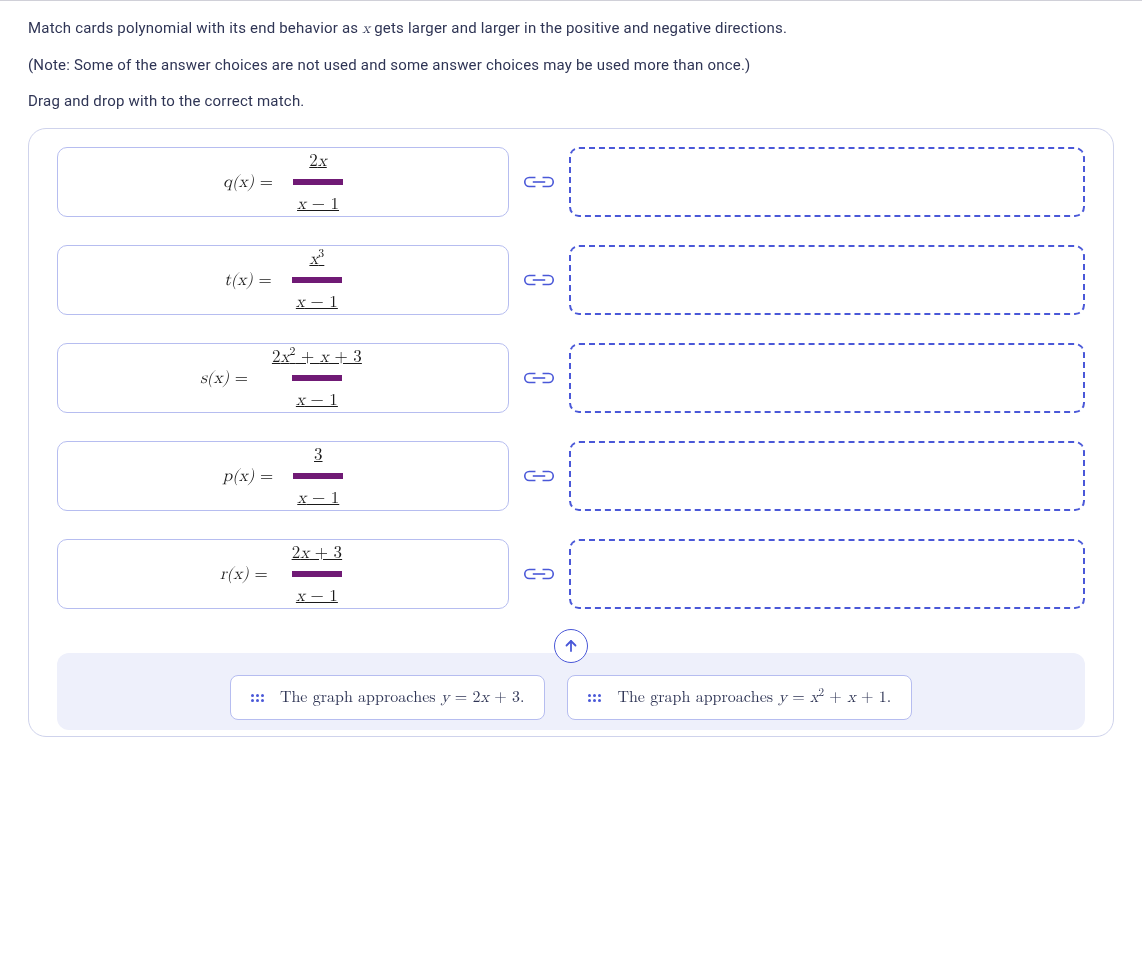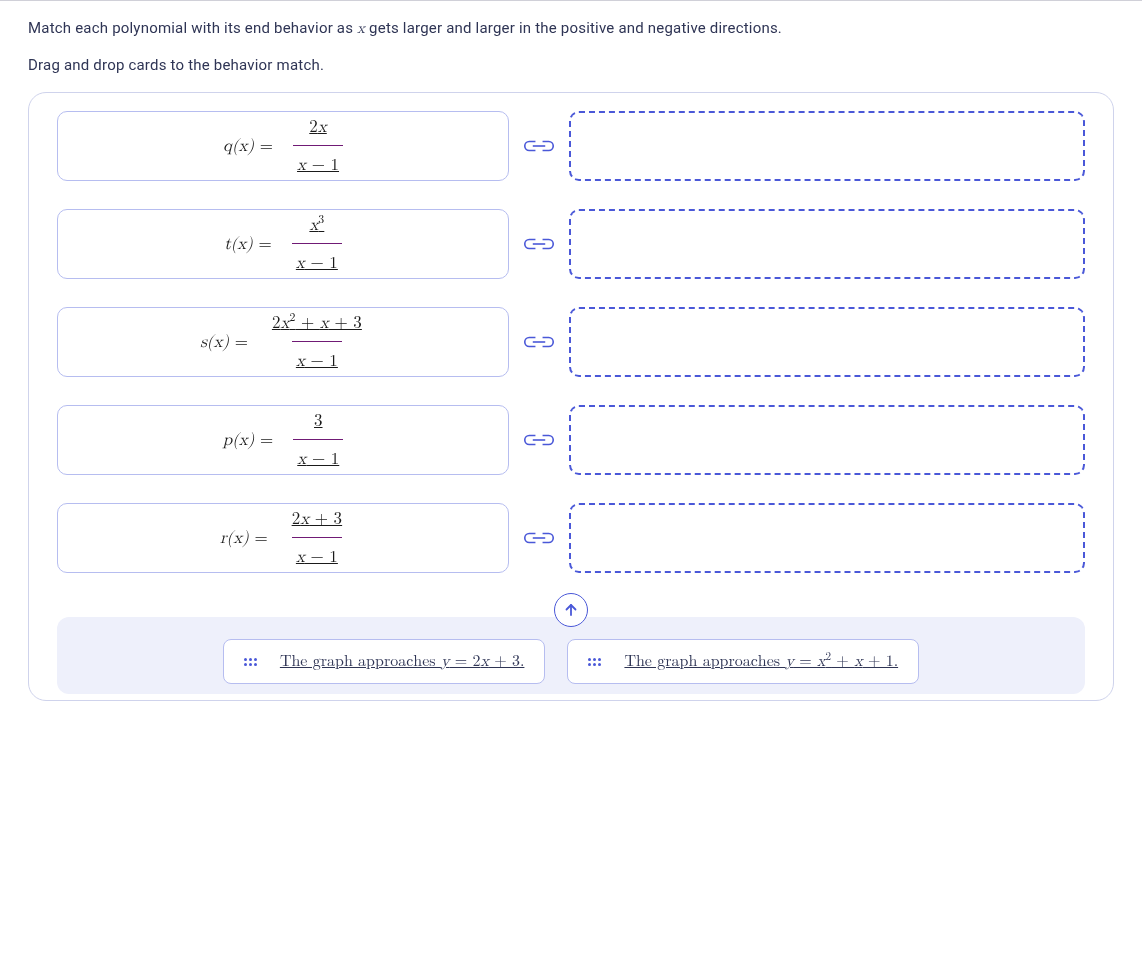--- a/index.html
+++ b/index.html
@@ -70,21 +70,21 @@
   }
   .frac {
     display: inline-flex;
     flex-direction: column;
     align-items: center;
     vertical-align: middle;
     line-height: 1.05;
     text-decoration: underline;
   }
   .frac .num { padding: 0 4px 1px 4px; }
-  .frac .den { border-top: 1px solid #701a75; padding: 10px 4px 0 4px; margin-top: 8px; }
+  .frac .den { border-top: 6px solid #701a75; padding: 10px 4px 0 4px; margin-top: 8px; }
   sup { font-size: 0.7em; vertical-align: super; line-height: 0; }
 
   .arrow-wrap {
     display: flex;
     justify-content: center;
     margin: -8px 0 6px 0;
   }
   .arrow-circle {
     width: 34px; height: 34px;
     border: 1.5px solid #4a58d8;
@@ -105,24 +105,23 @@
     justify-content: center;
     gap: 18px 22px;
   }
   .choice-card {
     background: #fff;
     border: 1.5px solid #b6bdf0;
     border-radius: 8px;
     padding: 12px 20px;
     display: flex;
     align-items: center;
-    gap: 23px;
+    gap: 16px;
     cursor: grab;
     color: #2f3555;
-    text-decoration: underline;
   }
   .drag-dots {
     display: inline-flex;
     flex-direction: column;
     gap: 2px;
   }
   .drag-dots span {
     display: flex; gap: 2px;
   }
   .drag-dots i {
@@ -136,23 +135,24 @@
   .choice-text .mi { font-style: italic; }
 
   svg { display: block; }
 </style>
 </head>
 <body>
 
 <div class="page">
 
   <p class="prompt-line">
-    <span>Match each polynomial with its end behavior as </span><span class="math-var">x</span><span> gets larger and larger in the positive and negative directions.</span>
+    <span>Match cards polynomial with its end behavior as </span><span class="math-var">x</span><span> gets larger and larger in the positive and negative directions.</span>
   </p>
-  <p class="prompt-line">Drag and drop cards to the behavior match.</p>
+  <p class="prompt-line">(Note: Some of the answer choices are not used and some answer choices may be used more than once.)</p>
+  <p class="prompt-line">Drag and drop with to the correct match.</p>
 
   <div class="activity">
 
     <div class="match-row">
       <div class="prompt-card">
         <span class="eq">
           <span><span class="math-var">q(x)</span> =</span>
           <span class="frac">
             <span class="num"><span>2<span class="math-var">x</span></span></span>
             <span class="den"><span><span class="math-var">x</span> − 1</span></span>

